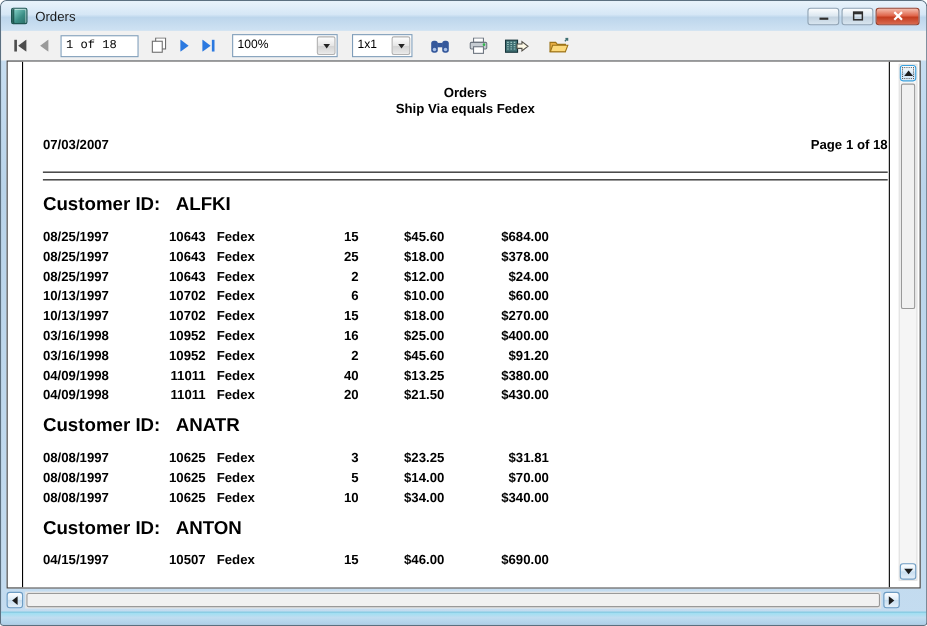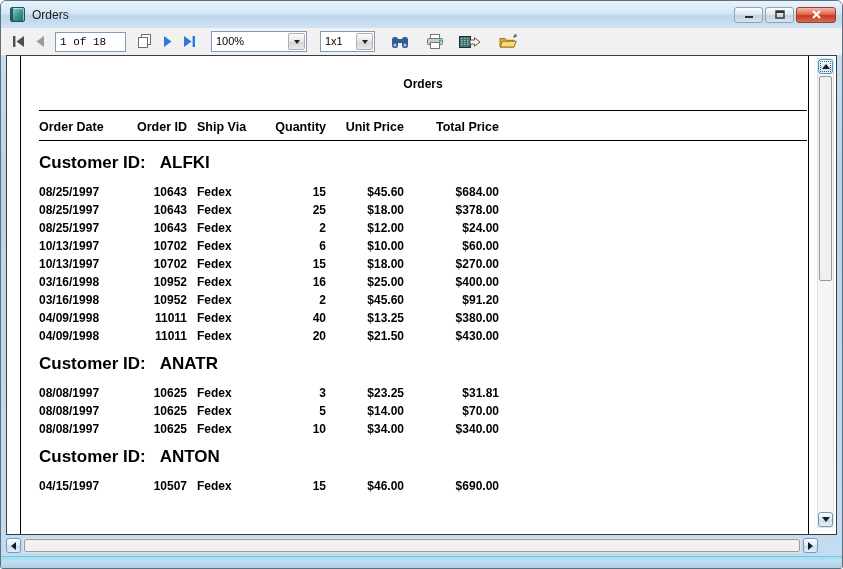--- a/index.html
+++ b/index.html
@@ -255,30 +255,27 @@
         <path d="M14.5 3.5 l2.5 -2.5 m0 2 v-2 h-2" stroke="#3f6f72" stroke-width="1.2" fill="none"></path>
       </svg>
     </button>
   </div>
 
   <div class="viewer">
     <div class="page">
       <div class="page-content">
         <div class="report-title">
           <div>Orders</div>
+          <div>Ship Via equals Fedex</div>
+        </div>
+        <div class="date-row">
+          <span>07/03/2007</span>
+          <span>Page 1 of 18</span>
         </div>
         <div class="rule r1"></div>
-        <div class="grid header-row">
-          <span class="c1">Order Date</span>
-          <span class="c2">Order ID</span>
-          <span class="c3">Ship Via</span>
-          <span class="c4">Quantity</span>
-          <span class="c5">Unit Price</span>
-          <span class="c6">Total Price</span>
-        </div>
         <div class="rule r2"></div>
         <div id="groups">
             <div class="group">
               <div class="group-heading">
                 <span class="gh-label">Customer ID:</span>
                 <span class="gh-value">ALFKI</span>
               </div>
               <div class="grid data-row">
                 <span class="c1">08/25/1997</span>
                 <span class="c2">10643</span>

